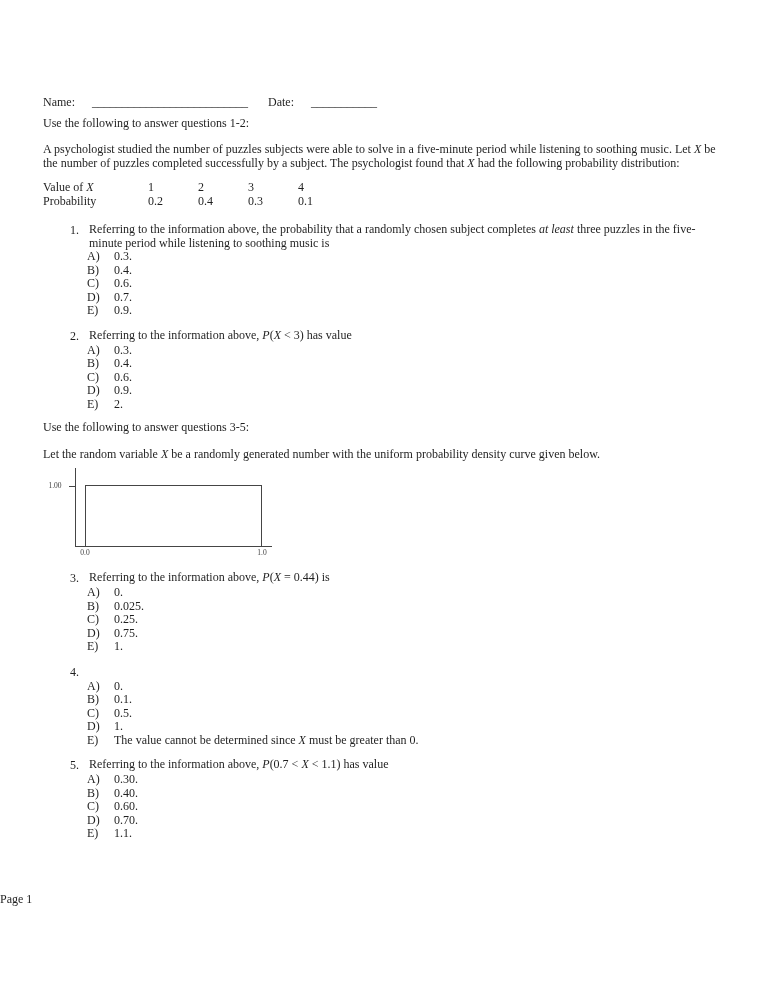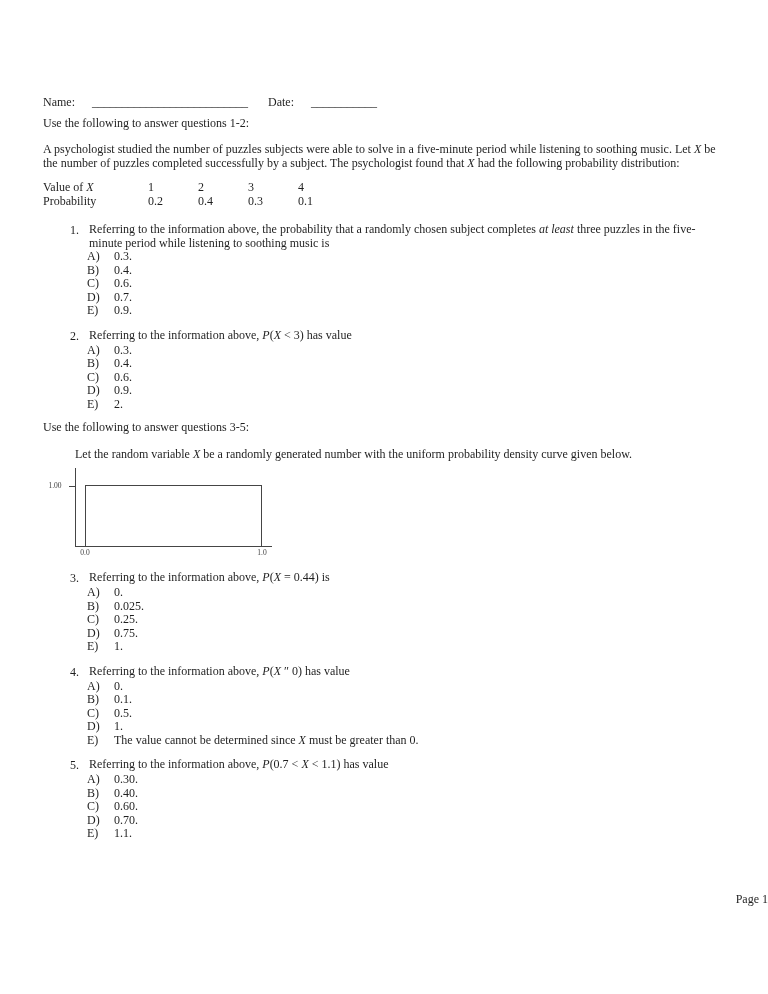--- a/index.html
+++ b/index.html
@@ -36,37 +36,37 @@
   .q3 { margin-top: 8px; }
   .stem-row { display: flex; }
   .qnum { width: 19px; flex: none; }
   .stem-lines { }
   .options { margin-left: 17px; }
   .option { display: flex; line-height: 13.5px; }
   .opt-label { width: 27px; flex: none; }
   .opt-text { white-space: nowrap; }
 
   .intro-35 { margin-top: 10px; }
-  .passage-35 { margin-top: 13px; margin-left: 32px; }
+  .passage-35 { margin-top: 13px; }
 
   
   .figure { position: relative; margin-top: 4px; width: 290px; height: 98px; }
   .yaxis  { position: absolute; left: 32px; top: 3px;  width: 1px;  height: 79px; background: #454545; }
   .xaxis  { position: absolute; left: 32px; top: 81px; width: 197px; height: 1px; background: #454545; }
   .ytickmark { position: absolute; left: 26px; top: 21px; width: 6px; height: 1px; background: #454545; }
   .ytick  { position: absolute; left: 0px;  top: 17px; width: 24px; text-align: center;
             font-size: 7.5px; line-height: 8px; color: #3c3c3c; }
   .drect  { position: absolute; left: 42px; top: 20px; width: 177px; height: 61px;
             border: 1px solid #454545; border-bottom: none; box-sizing: border-box; background: #ffffff; }
   .xtick  { position: absolute; top: 84px; width: 18px; text-align: center;
             font-size: 7.5px; line-height: 8px; color: #3c3c3c; }
   .xtick0 { left: 33px; }
   .xtick1 { left: 210px; }
 
-  .footer { position: absolute; left: 0; right: 0; top: 892px; text-align: right; }
+  .footer { position: absolute; left: 0; right: 0; top: 892px; text-align: left; }
 
   i { font-style: italic; }
 </style>
 </head>
 <body>
 
 <div class="content">
 
   <div class="name-date line">
     <span>Name:</span><span class="blank">__________________________</span><span class="date-label">Date:</span><span class="blank">___________</span>
@@ -202,23 +202,20 @@
       <div class="option">
           <span class="opt-label">E)</span>
           <span class="opt-text"><span>1.</span></span>
         </div>
     </div>
   </div>
 
   <div class="question">
     <div class="stem-row">
       <span class="qnum">4.</span>
-      <span class="stem-lines">
-        <span class="line" style="display:block"><span>Referring to the information above, </span><i>P</i><span>(</span><i>X</i><span> ″ 0) has value</span></span>
-      </span>
     </div>
     <div class="options">
       <div class="option">
           <span class="opt-label">A)</span>
           <span class="opt-text"><span>0.</span></span>
         </div>
       <div class="option">
           <span class="opt-label">B)</span>
           <span class="opt-text"><span>0.1.</span></span>
         </div>

